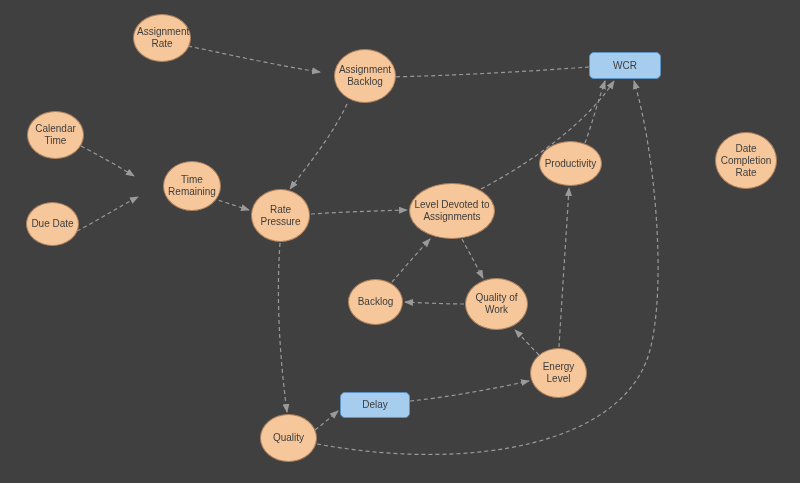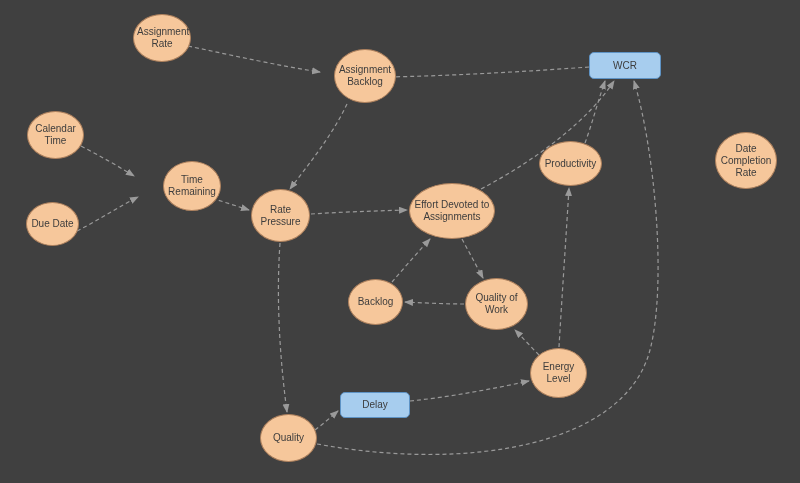--- a/index.html
+++ b/index.html
@@ -98,21 +98,21 @@
       <div class="node ellipse" style="left: 135px; top: 161px; width: 58px; height: 50px; margin-left: 28px;">
         <span class="lbl">Time Remaining</span>
       </div>
       <div class="node ellipse" style="left: 26px; top: 202px; width: 53px; height: 44px; text-align: right;">
         <span class="lbl">Due Date</span>
       </div>
       <div class="node ellipse" style="left: 251px; top: 189px; width: 59px; height: 53px;">
         <span class="lbl">Rate Pressure</span>
       </div>
       <div class="node ellipse" style="left: 409px; top: 183px; width: 86px; height: 56px;">
-        <span class="lbl">Effort Devoted to Assignments</span>
+        <span class="lbl">Level Devoted to Assignments</span>
       </div>
       <div class="node ellipse" style="left: 539px; top: 141px; width: 63px; height: 45px;">
         <span class="lbl">Productivity</span>
       </div>
       <div class="node ellipse" style="left: 715px; top: 132px; width: 62px; height: 57px;">
         <span class="lbl">Date Completion Rate</span>
       </div>
       <div class="node ellipse" style="left: 348px; top: 279px; width: 55px; height: 46px;">
         <span class="lbl">Backlog</span>
       </div>

